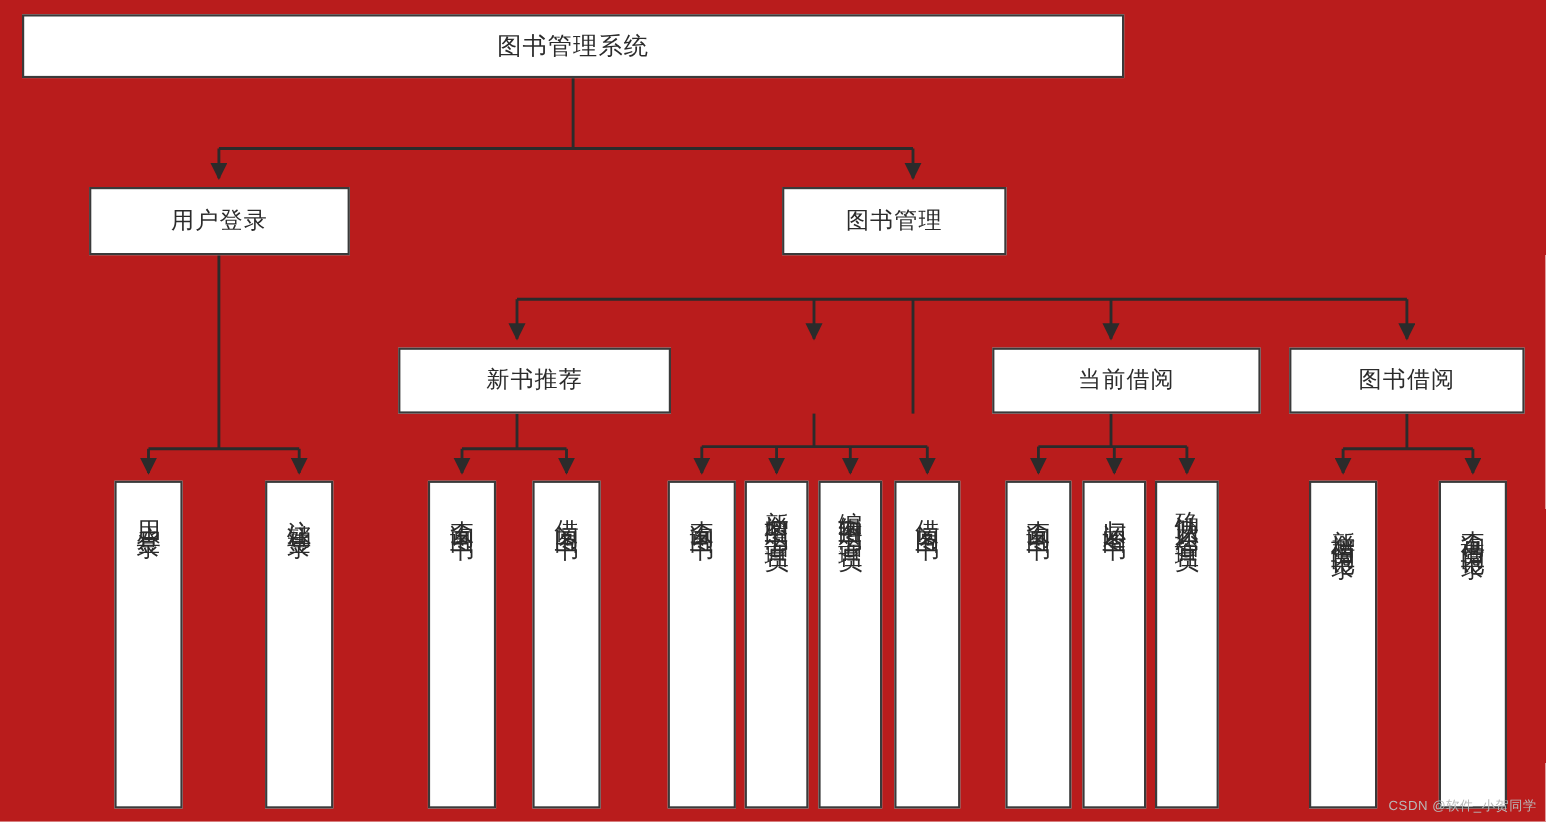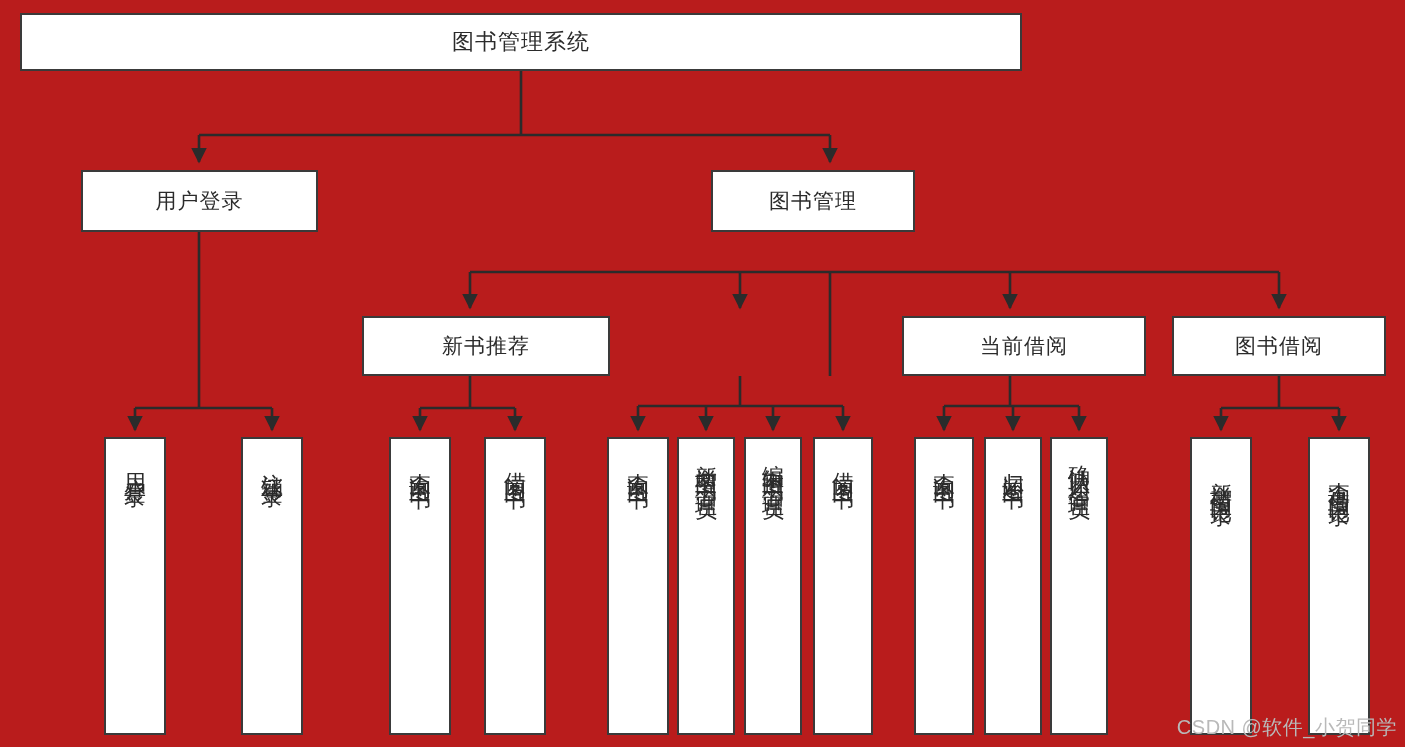--- a/index.html
+++ b/index.html
@@ -57,21 +57,21 @@
     text-orientation: upright;
     font-size: 22px;
     letter-spacing: 5px;
     line-height: 1;
     white-space: nowrap;
   }
   .watermark {
     position: absolute;
     right: 8px;
     bottom: 6px;
-    font-size: 20px;
+    font-size: 12px;
     color: #b9b9b9;
     letter-spacing: 0.5px;
     z-index: 5;
     white-space: nowrap;
     font-family: "Liberation Sans", "DejaVu Sans", sans-serif;
   }
 </style>
 </head>
 <body>
 

